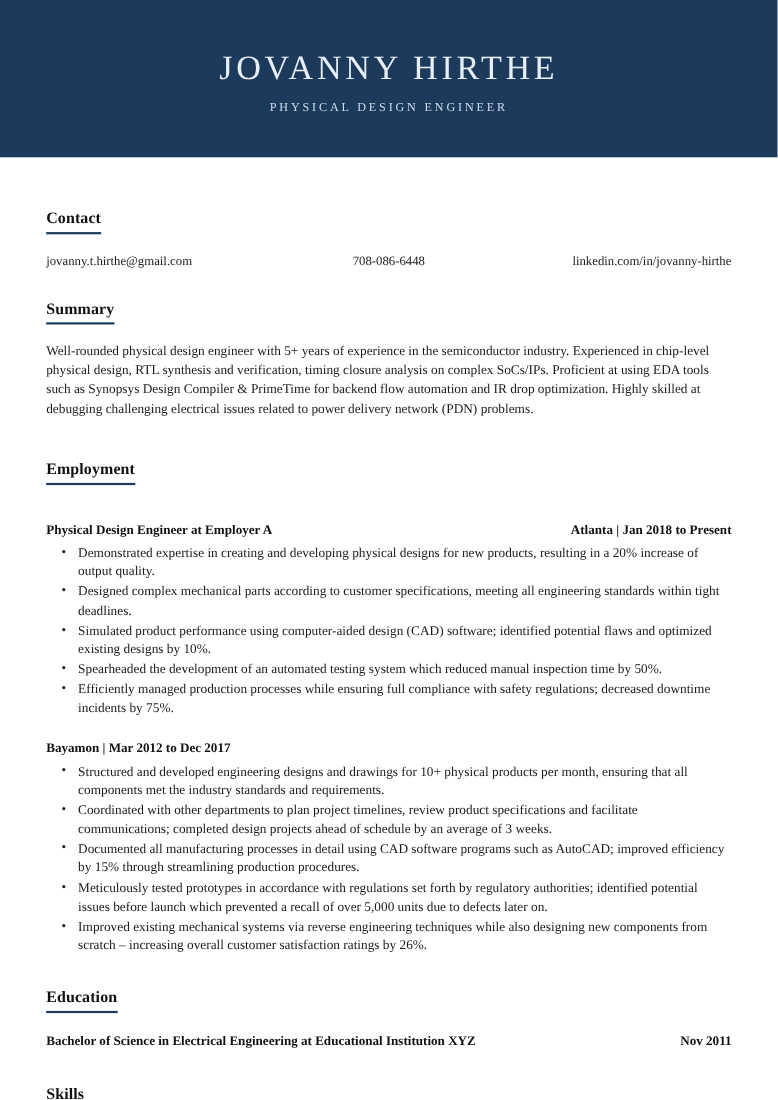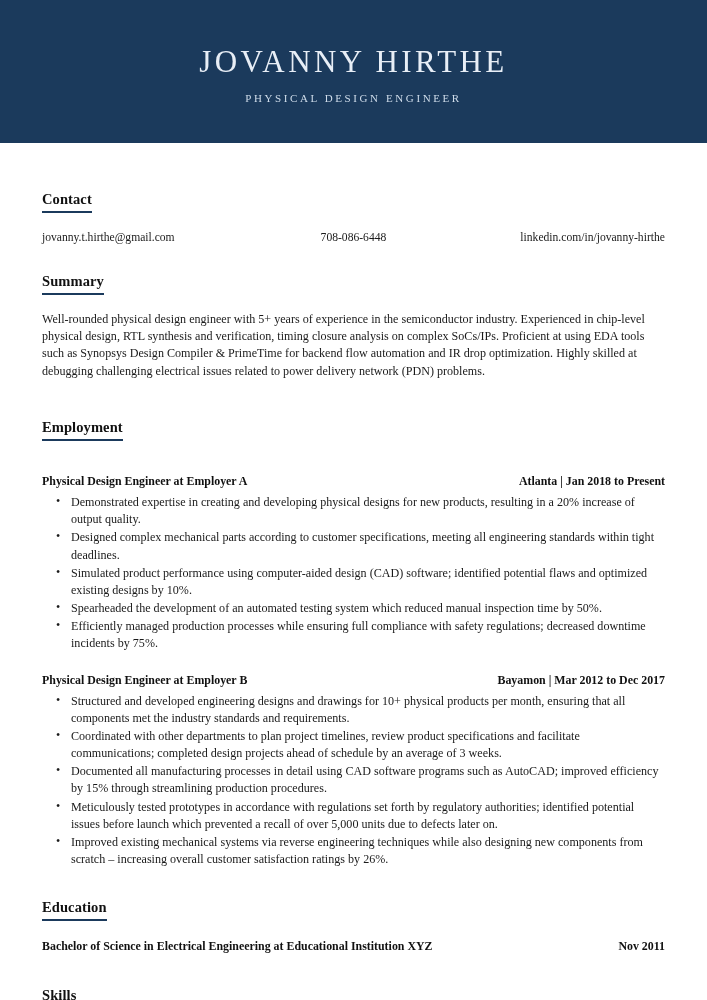--- a/index.html
+++ b/index.html
@@ -198,21 +198,20 @@
           <li>Demonstrated expertise in creating and developing physical designs for new products, resulting in a 20% increase of output quality.</li>
           <li>Designed complex mechanical parts according to customer specifications, meeting all engineering standards within tight deadlines.</li>
           <li>Simulated product performance using computer-aided design (CAD) software; identified potential flaws and optimized existing designs by 10%.</li>
           <li>Spearheaded the development of an automated testing system which reduced manual inspection time by 50%.</li>
           <li>Efficiently managed production processes while ensuring full compliance with safety regulations; decreased downtime incidents by 75%.</li>
         </ul>
       </div>
 
       <div class="job">
         <div class="job-header">
-          <span class="job-title">Physical Design Engineer at Employer B</span>
           <span class="job-meta">Bayamon | Mar 2012 to Dec 2017</span>
         </div>
         <ul class="bullet-list">
           <li>Structured and developed engineering designs and drawings for 10+ physical products per month, ensuring that all components met the industry standards and requirements.</li>
           <li>Coordinated with other departments to plan project timelines, review product specifications and facilitate communications; completed design projects ahead of schedule by an average of 3 weeks.</li>
           <li>Documented all manufacturing processes in detail using CAD software programs such as AutoCAD; improved efficiency by 15% through streamlining production procedures.</li>
           <li>Meticulously tested prototypes in accordance with regulations set forth by regulatory authorities; identified potential issues before launch which prevented a recall of over 5,000 units due to defects later on.</li>
           <li>Improved existing mechanical systems via reverse engineering techniques while also designing new components from scratch – increasing overall customer satisfaction ratings by 26%.</li>
         </ul>
       </div>

